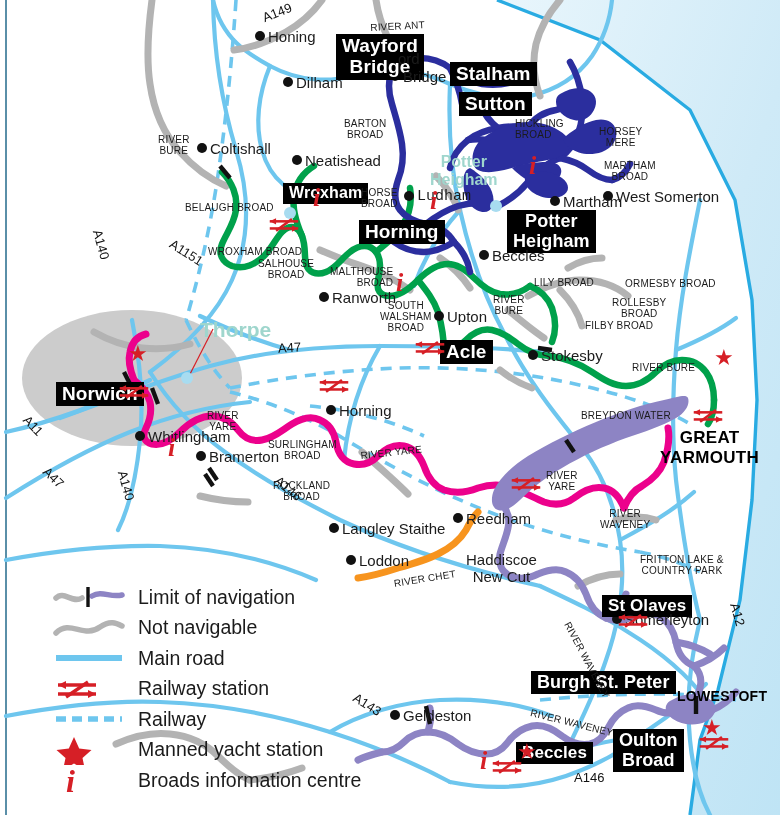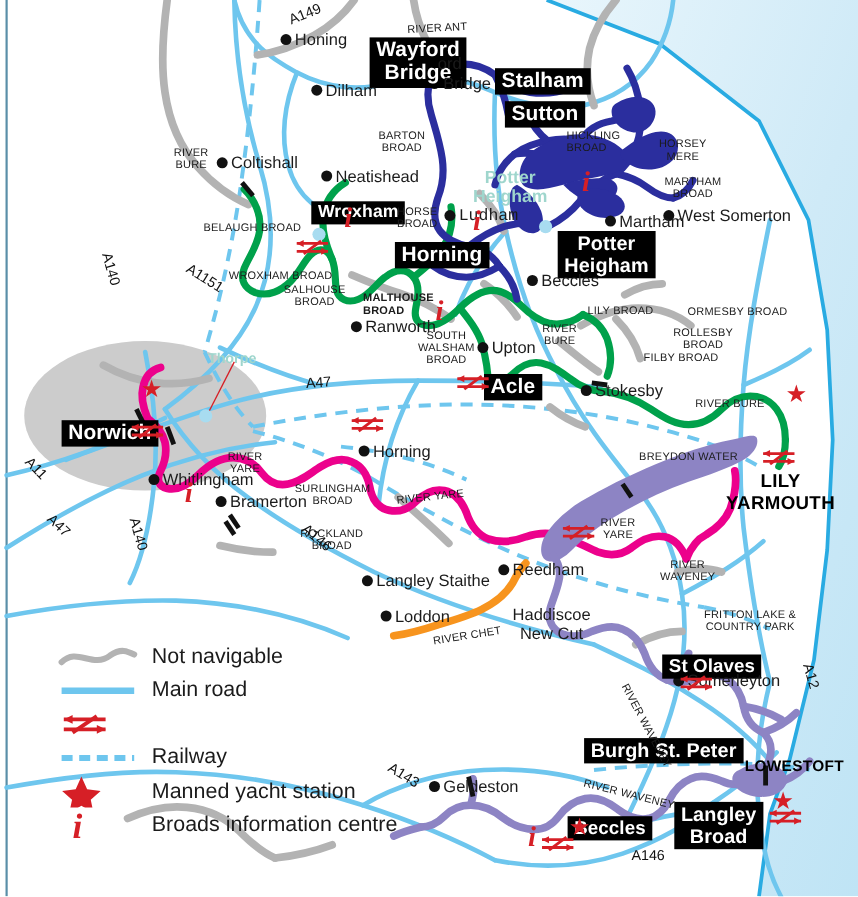--- a/index.html
+++ b/index.html
@@ -246,21 +246,21 @@
       <circle cx="496" cy="206" r="6"></circle>
       <circle cx="187" cy="378" r="6"></circle>
     </g>
   </svg>
 
 
   <div class="lbl teal" style="left:430px;top:153px;font-size:16px;line-height:1.1;text-align:center;">
     <div>Potter</div>
     <div>Heigham</div>
   </div>
-  <div class="lbl teal" style="left:189px;top:318px;font-size:13px;">Thorpe</div>
+  <div class="lbl teal" style="left:200px;top:318px;font-size:21px;">Thorpe</div>
 
   <div id="town-dots">
       <div class="dot" style="left: 255px; top: 31px; width: 10px; height: 10px;"></div>
       <div class="dot" style="left: 283px; top: 77px; width: 10px; height: 10px;"></div>
       <div class="dot" style="left: 390px; top: 71px; width: 10px; height: 10px;"></div>
       <div class="dot" style="left: 385px; top: 53px; width: 10px; height: 10px;"></div>
       <div class="dot" style="left: 197px; top: 143px; width: 10px; height: 10px;"></div>
       <div class="dot" style="left: 292px; top: 155px; width: 10px; height: 10px;"></div>
       <div class="dot" style="left: 404px; top: 191px; width: 10px; height: 10px;"></div>
       <div class="dot" style="left: 550px; top: 196px; width: 10px; height: 10px;"></div>
@@ -306,30 +306,30 @@
       <div class="lbl boxlbl" style="left: 56px; top: 382px; font-size: 19px;">
         <div>Norwich</div>
       </div>
       <div class="lbl boxlbl" style="left: 602px; top: 595px; font-size: 17px;">
         <div>St Olaves</div>
       </div>
       <div class="lbl boxlbl" style="left: 531px; top: 671px; font-size: 18px;">
         <div>Burgh St. Peter</div>
       </div>
       <div class="lbl boxlbl two" style="left: 613px; top: 729px; font-size: 18px;">
-        <div>Langley</div>
+        <div>Oulton</div>
         <div>Broad</div>
       </div>
       <div class="lbl boxlbl" style="left: 516px; top: 742px; font-size: 17px;">
         <div>Beccles</div>
       </div>
     </div>
   <div id="big-layer">
       <div class="lbl bigtown" style="left: 660px; top: 428px; font-size: 17px; line-height: 1.15; text-align: center;">
-        <div>LILY</div>
+        <div>GREAT</div>
         <div>YARMOUTH</div>
       </div>
       <div class="lbl bigtown" style="left: 677px; top: 688px; font-size: 14px; line-height: 1.15; text-align: center;">
         <div>LOWESTOFT</div>
       </div>
     </div>
   <div id="town-layer">
       <div class="lbl town" style="left: 268px; top: 28px; font-size: 15px;">Honing</div>
       <div class="lbl town" style="left: 296px; top: 74px; font-size: 15px;">Dilham</div>
       <div class="lbl town" style="left: 403px; top: 68px; font-size: 15px;">Bridge</div>
@@ -377,21 +377,21 @@
       <div class="lbl feat" style="left: 185px; top: 202px; font-size: 10px; line-height: 1.12;">BELAUGH BROAD</div>
       <div class="lbl feat" style="left: 361px; top: 187px; font-size: 10px; line-height: 1.12; text-align: center;">
         <div>HORSE</div>
         <div>BROAD</div>
       </div>
       <div class="lbl feat" style="left: 208px; top: 246px; font-size: 10px; line-height: 1.12;">WROXHAM BROAD</div>
       <div class="lbl feat" style="left: 258px; top: 258px; font-size: 10px; line-height: 1.12; text-align: center;">
         <div>SALHOUSE</div>
         <div>BROAD</div>
       </div>
-      <div class="lbl feat" style="left: 330px; top: 266px; font-size: 10px; line-height: 1.12; text-align: left; font-weight: bold;">
+      <div class="lbl feat" style="left: 330px; top: 266px; font-size: 10px; line-height: 1.12; text-align: right;">
         <div>MALTHOUSE</div>
         <div>BROAD</div>
       </div>
       <div class="lbl feat" style="left: 380px; top: 300px; font-size: 10px; line-height: 1.12; text-align: center;">
         <div>SOUTH</div>
         <div>WALSHAM</div>
         <div>BROAD</div>
       </div>
       <div class="lbl feat" style="left: 534px; top: 277px; font-size: 10px; line-height: 1.12;">LILY BROAD</div>
       <div class="lbl feat" style="left: 625px; top: 278px; font-size: 10px; line-height: 1.12;">ORMESBY BROAD</div>
@@ -523,20 +523,30 @@
           <line x1="4" y1="8" x2="40" y2="8" stroke="#d61f26" stroke-width="3.2"></line>
           <line x1="4" y1="17" x2="40" y2="17" stroke="#d61f26" stroke-width="3.2"></line>
           <line x1="12" y1="20" x2="32" y2="5" stroke="#d61f26" stroke-width="3.2"></line>
           <path d="M4,8 L12,4 L12,12 Z" fill="#d61f26"></path>
           <path d="M40,17 L32,21 L32,13 Z" fill="#d61f26"></path>
         </svg></div>
     </div>
 
   <div id="legend">
 
+    <div class="lgrow">
+      <div class="lgsym">
+        <svg width="78" height="30" viewBox="0 0 78 30">
+          <path d="M4,16 C12,8 20,22 30,16" fill="none" stroke="#b3b3b3" stroke-width="5.5" stroke-linecap="round"></path>
+          <path d="M40,14 C50,8 58,16 70,13" fill="none" stroke="#8d84c4" stroke-width="5.5" stroke-linecap="round"></path>
+          <line x1="36" y1="5" x2="36" y2="25" stroke="#111" stroke-width="3.4"></line>
+        </svg>
+      </div>
+      <div class="lgtxt">Limit of navigation</div>
+    </div>
 
     <div class="lgrow">
       <div class="lgsym">
         <svg width="78" height="30" viewBox="0 0 78 30">
           <path d="M4,20 C18,6 32,26 48,14 C58,7 64,10 70,13" fill="none" stroke="#b3b3b3" stroke-width="5.5" stroke-linecap="round"></path>
         </svg>
       </div>
       <div class="lgtxt">Not navigable</div>
     </div>
 
@@ -552,20 +562,21 @@
     <div class="lgrow">
       <div class="lgsym">
         <svg width="78" height="30" viewBox="0 0 78 30">
           <line x1="6" y1="11" x2="44" y2="11" stroke="#d61f26" stroke-width="3.4"></line>
           <line x1="6" y1="20" x2="44" y2="20" stroke="#d61f26" stroke-width="3.4"></line>
           <line x1="14" y1="23" x2="36" y2="8" stroke="#d61f26" stroke-width="3.4"></line>
           <path d="M6,11 L14,7 L14,15 Z" fill="#d61f26"></path>
           <path d="M44,20 L36,24 L36,16 Z" fill="#d61f26"></path>
         </svg>
       </div>
+      <div class="lgtxt">Railway station</div>
     </div>
 
     <div class="lgrow">
       <div class="lgsym">
         <svg width="78" height="30" viewBox="0 0 78 30">
           <line x1="4" y1="15" x2="70" y2="15" stroke="#6ec6ee" stroke-width="5.5" stroke-dasharray="10,6"></line>
         </svg>
       </div>
       <div class="lgtxt">Railway</div>
     </div>

